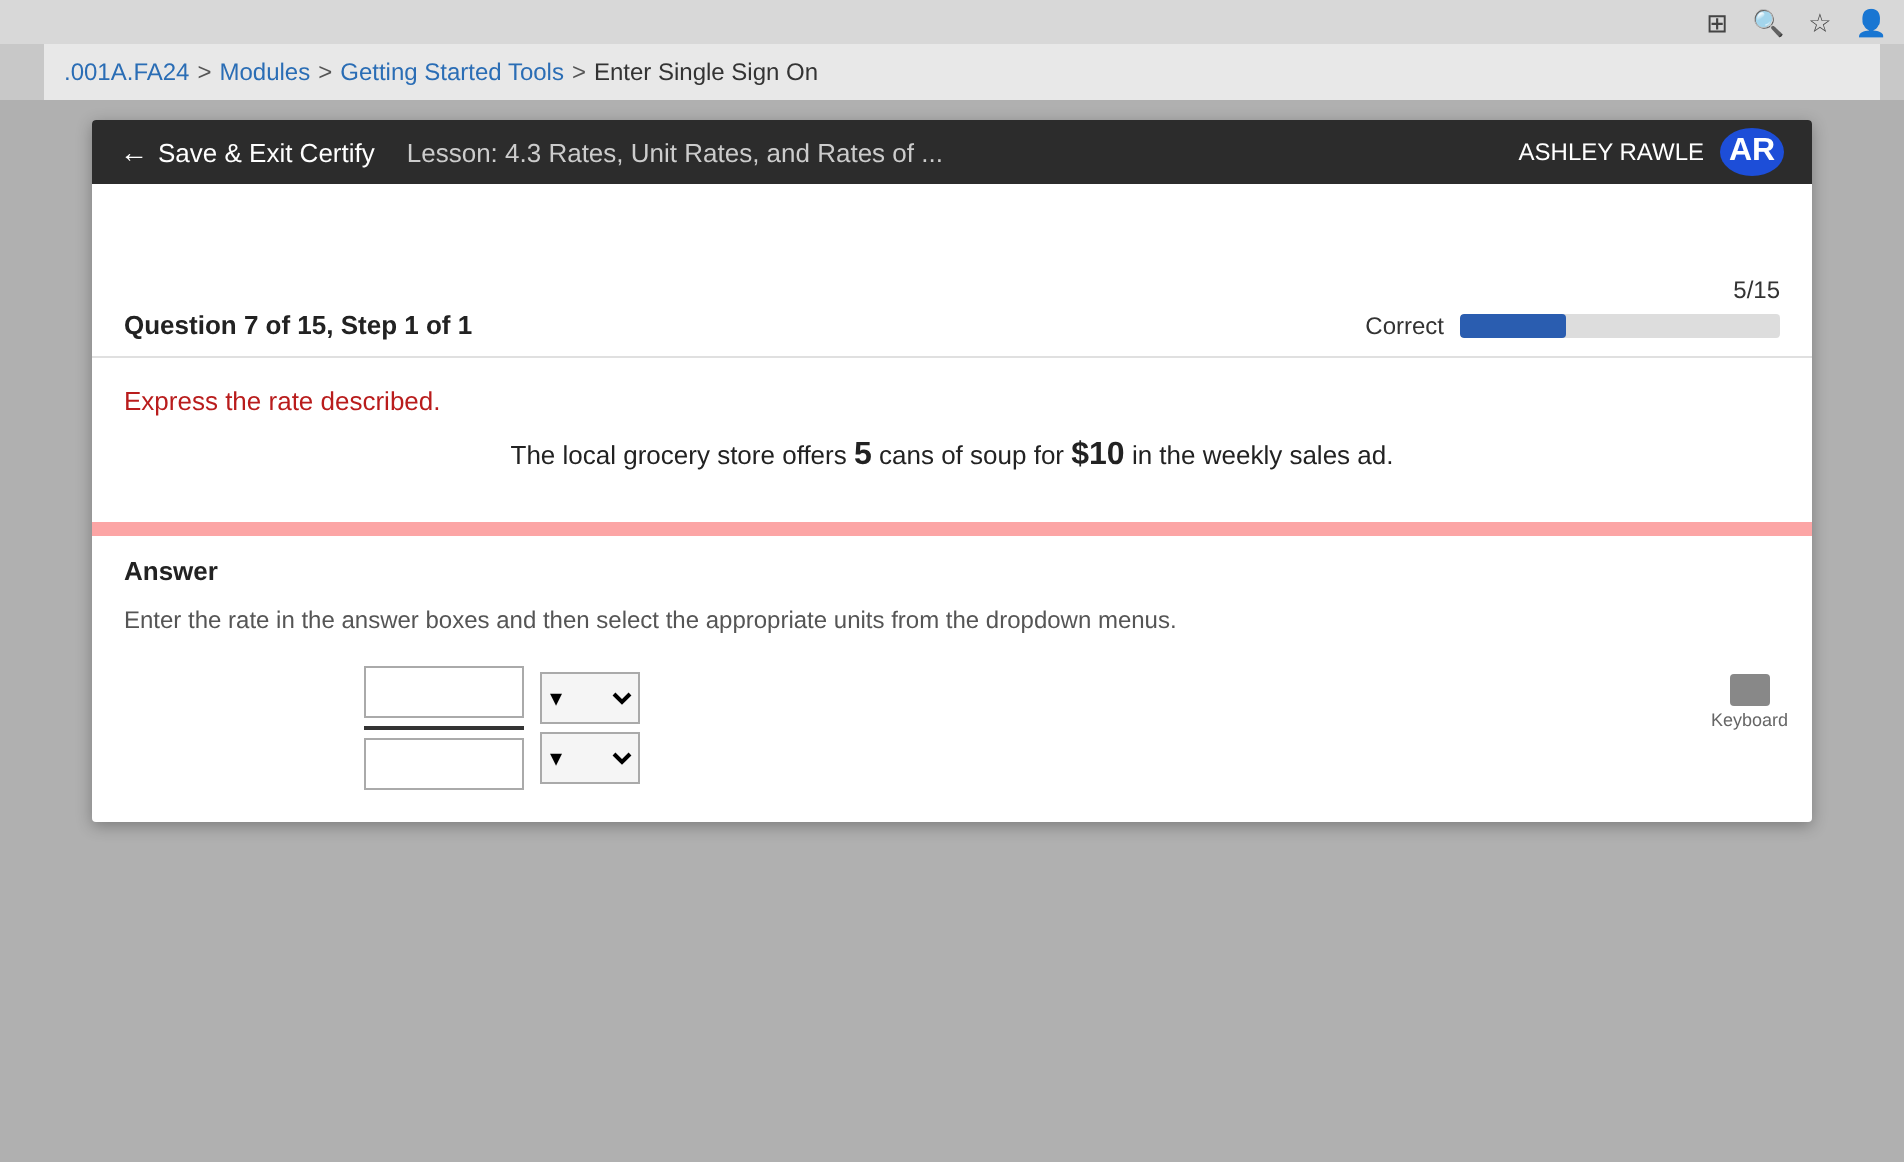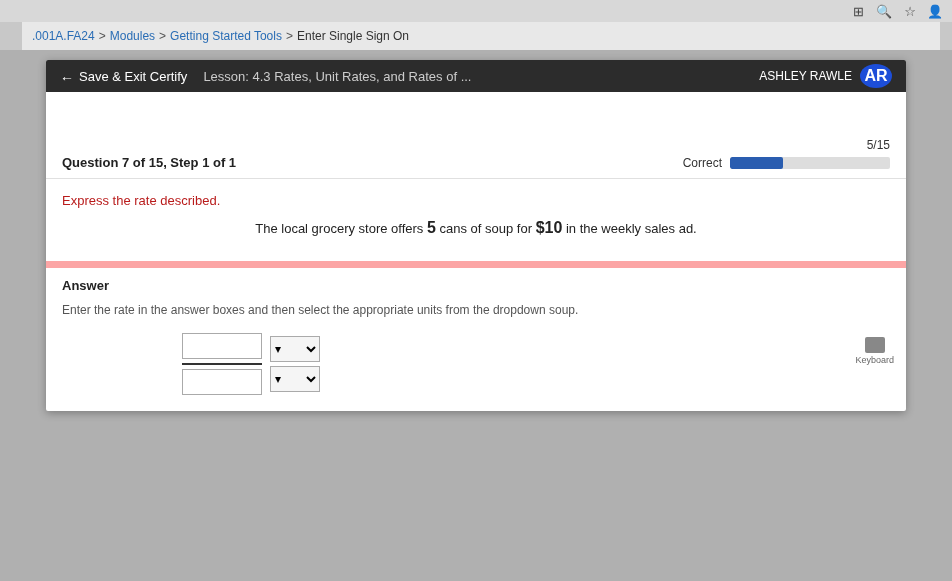--- a/index.html
+++ b/index.html
@@ -355,21 +355,21 @@
       <div class="question-content">
         <div class="express-rate-label">Express the rate described.</div>
         <div class="problem-text">
           <span>The local grocery store offers </span><span class="number">5</span><span> cans of soup for </span><span class="dollar">$10</span><span> in the weekly sales ad.</span>
         </div>
       </div>
 
       <div class="answer-section-wrapper">
         <div class="answer-section">
           <div class="answer-label">Answer</div>
-          <div class="answer-instruction">Enter the rate in the answer boxes and then select the appropriate units from the dropdown soup.</div>
+          <div class="answer-instruction">Enter the rate in the answer boxes and then select the appropriate units from the dropdown menus.</div>
 
           <div class="fraction-container">
             <div class="fraction-inputs">
               <input type="text" class="fraction-input" value="" style="">
               <div class="fraction-line"></div>
               <input type="text" class="fraction-input" value="" style="">
             </div>
             <div class="dropdown-units-col">
               <select class="unit-select">
                 <option>▾</option>

